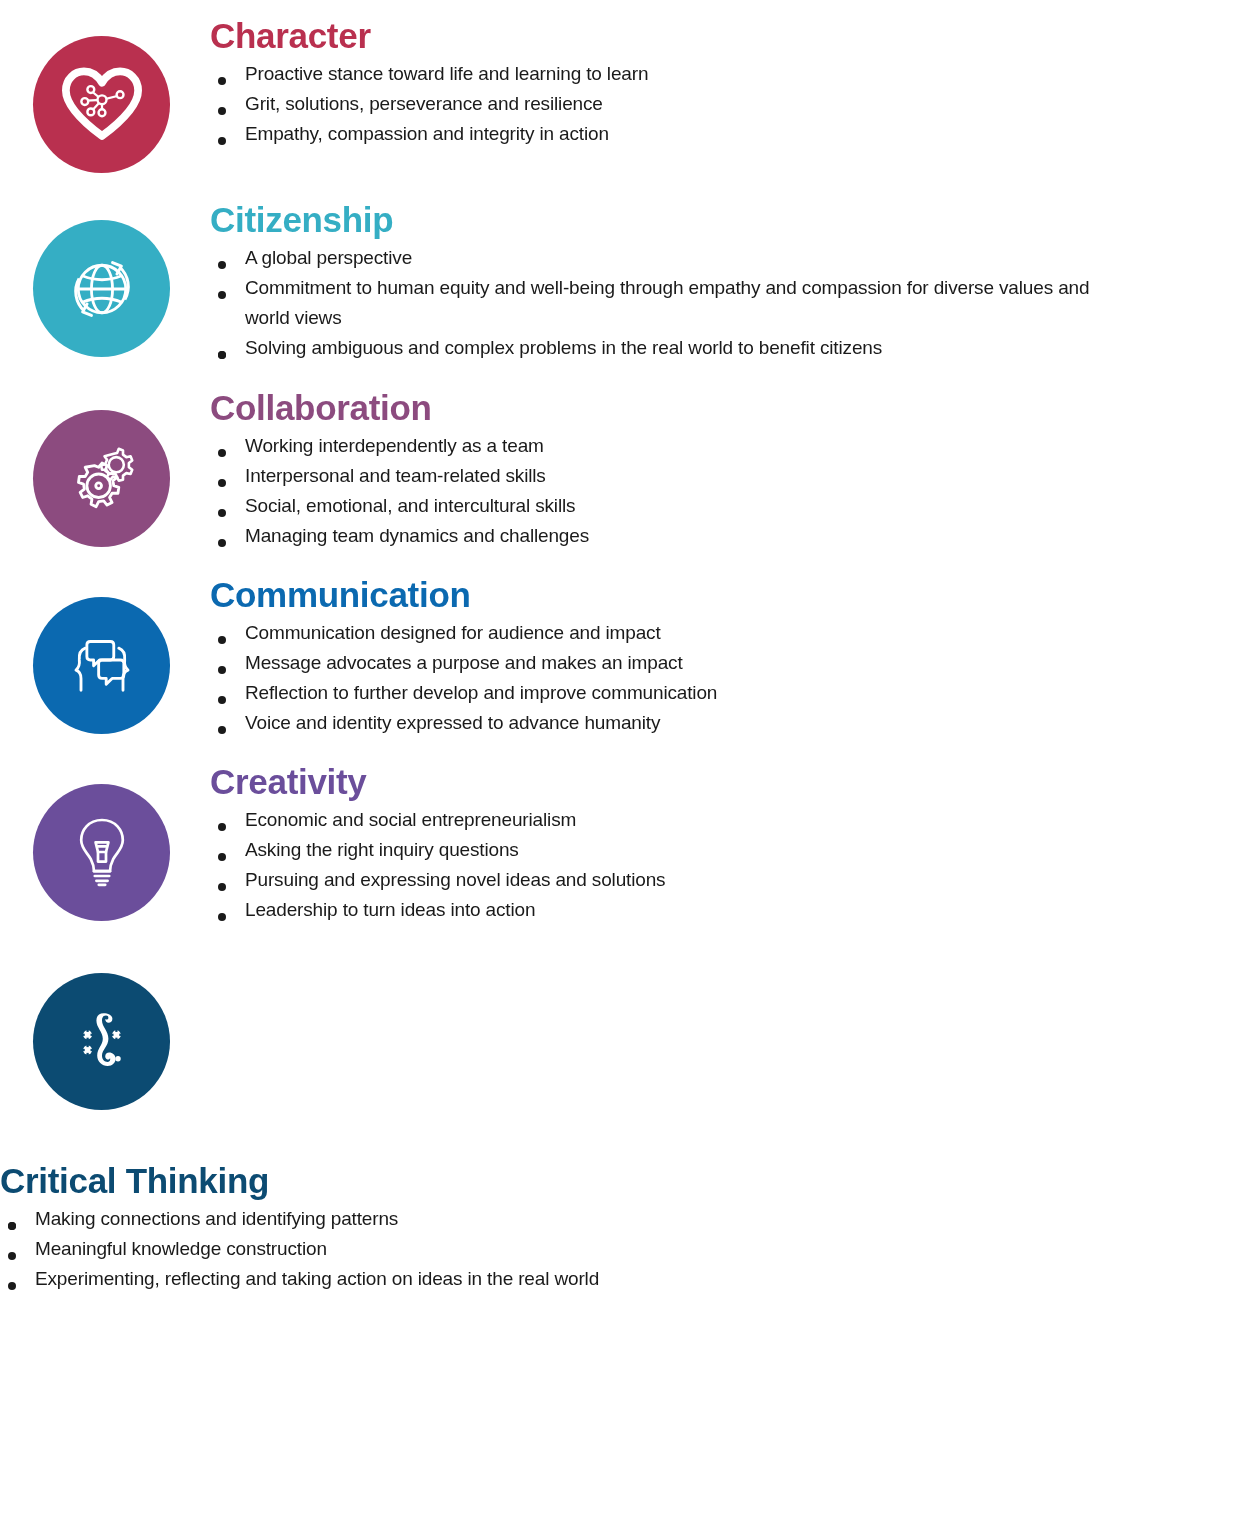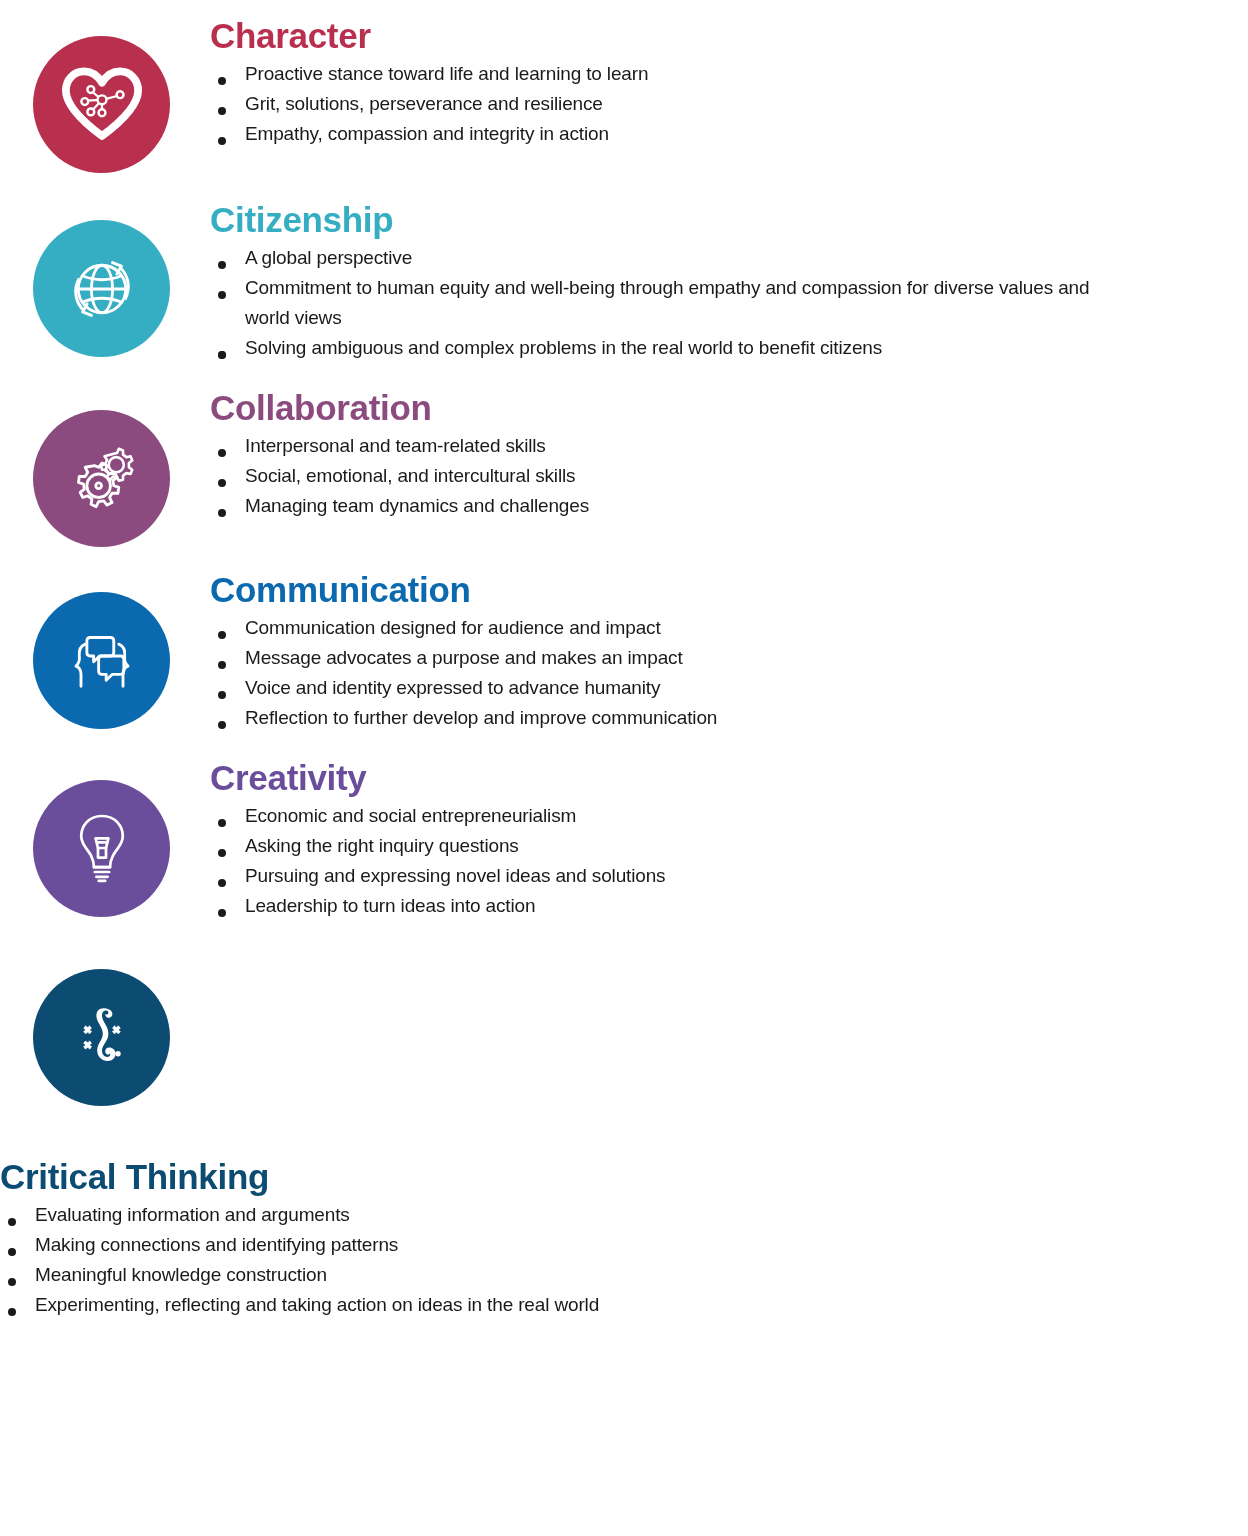--- a/index.html
+++ b/index.html
@@ -177,20 +177,21 @@
               <path d="M64 20 L68 19 L70 14 L75 16 L75 21 L79 24 L84 23 L86 28 L82 31 L82 36 L86 39 L84 44 L79 43 L75 46 L75 51 L70 52 L68 48 L63 47 L60 51 L56 48 L58 43 L55 39 L50 39 L49 34 L54 32 L56 27 L53 23 Z"></path>
               <circle cx="67" cy="33" r="9"></circle>
             </g>
           </svg>
         </span>
       </div>
     </div>
     <div class="text-col">
       <h2 class="title" id="title-2" style="color: rgb(140, 75, 127);">Collaboration</h2>
       <ul class="bullets">
+        <li><span class="dot"></span><span>Working interdependently as a team</span></li>
         <li><span class="dot"></span><span>Interpersonal and team-related skills</span></li>
         <li><span class="dot"></span><span>Social, emotional, and intercultural skills</span></li>
         <li><span class="dot"></span><span>Managing team dynamics and challenges</span></li>
       </ul>
     </div>
   </section>
 
   <section class="competency" id="sec-3">
     <div class="icon-col">
       <div class="icon-circle" id="circle-3" style="background: rgb(11, 105, 176);">
@@ -204,22 +205,22 @@
             </g>
           </svg>
         </span>
       </div>
     </div>
     <div class="text-col">
       <h2 class="title" id="title-3" style="color: rgb(11, 105, 176);">Communication</h2>
       <ul class="bullets">
         <li><span class="dot"></span><span>Communication designed for audience and impact</span></li>
         <li><span class="dot"></span><span>Message advocates a purpose and makes an impact</span></li>
+        <li><span class="dot"></span><span>Reflection to further develop and improve communication</span></li>
         <li><span class="dot"></span><span>Voice and identity expressed to advance humanity</span></li>
-        <li><span class="dot"></span><span>Reflection to further develop and improve communication</span></li>
       </ul>
     </div>
   </section>
 
   <section class="competency" id="sec-4">
     <div class="icon-col">
       <div class="icon-circle" id="circle-4" style="background: rgb(107, 78, 155);">
         <span>
           <svg width="80" height="80" viewBox="0 0 100 100" aria-hidden="true">
             <g fill="none" stroke="#ffffff" stroke-width="3.4" stroke-linejoin="round" stroke-linecap="round">
@@ -273,21 +274,21 @@
               <rect x="61" y="39.6" width="3.4" height="2.8"></rect>
               <rect x="71.6" y="39.6" width="3.4" height="2.8"></rect>
             </g>
           </svg>
         </span>
       </div>
     </div>
     <div class="text-col">
       <h2 class="title" id="title-5" style="color: rgb(12, 75, 114);">Critical Thinking</h2>
       <ul class="bullets">
-        <li><span class="dot"></span><span>Evaluating information and arguments</span></li>
+        <li><span class="dot"></span></li>
         <li><span class="dot"></span><span>Making connections and identifying patterns</span></li>
         <li><span class="dot"></span><span>Meaningful knowledge construction</span></li>
         <li><span class="dot"></span><span>Experimenting, reflecting and taking action on ideas in the real world</span></li>
       </ul>
     </div>
   </section>
 
 </div>
 
 </body></html>

